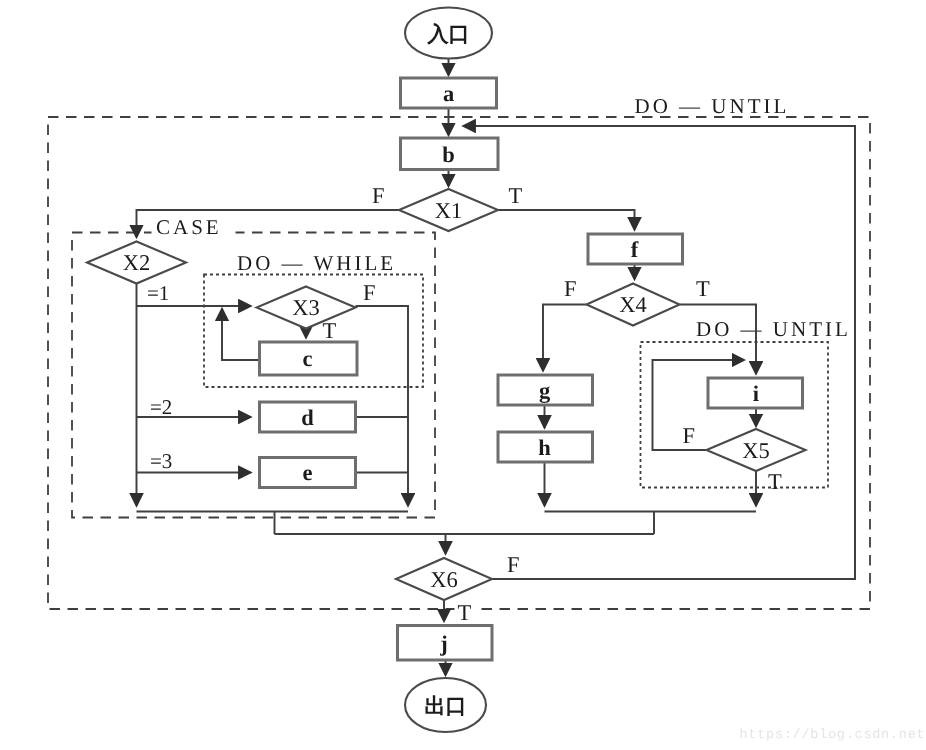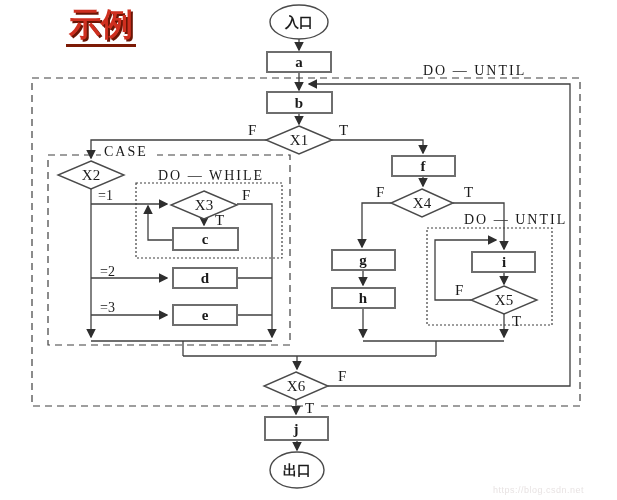--- a/index.html
+++ b/index.html
@@ -2,42 +2,41 @@
 <html><head>
 <meta charset="utf-8">
 <style>
   html,body{margin:0;padding:0;background:#fff;}
   #stage{position:relative;width:617px;height:500px;background:#ffffff;overflow:hidden;
          font-family:"Liberation Serif","DejaVu Serif",serif;}
   #page-title{position:absolute;left:66px;top:6px;font-size:32px;font-weight:bold;
               color:#cf2f1f;text-shadow:2px 2px 0 #6b1505;
               border-bottom:3px solid #7c1a05;padding:0 3px 1px 3px;line-height:1.15;}
   #watermark{position:absolute;left:493px;top:485px;font-size:9px;
-             font-family:Liberation Sans, sans-serif;color:#e8e3e3;letter-spacing:.5px;}
+             font-family:Liberation Mono, monospace;color:#e8e3e3;letter-spacing:.5px;}
   svg{position:absolute;left:0;top:0;}
   svg text{fill:#1b1b1b;}
   .node-t{font-size:15px;font-weight:bold;}
   .dec-t{font-size:15px;}
   .br-t{font-size:15px;}
   .eq-t{font-size:14px;}
   .cont-t{font-size:14px;letter-spacing:2px;}
   .term-t{font-size:14px;font-weight:bold;}
   .proc{fill:#ffffff;stroke:#6e6e6e;stroke-width:2;}
   .dec{fill:#ffffff;stroke:#4a4a4a;stroke-width:1.4;}
   .term{fill:#ffffff;stroke:#4a4a4a;stroke-width:1.4;}
   .edge{fill:none;stroke:#3f3f3f;stroke-width:1.3;}
   .cont-dash{fill:none;stroke:#3f3f3f;stroke-width:1.2;stroke-dasharray:7 5;}
   .cont-dot{fill:none;stroke:#3f3f3f;stroke-width:1.2;stroke-dasharray:2 2;}
 </style>
 </head>
 <body>
 
 <div id="stage">
 
-  <div id="page-title">示例</div>
 
   <svg width="617" height="500" viewBox="0 0 617 500">
     <defs>
       <marker id="arr" viewBox="0 0 10 10" refX="8.5" refY="5" markerWidth="7.5" markerHeight="7.5" orient="auto">
         <path d="M0 0 L10 5 L0 10 z" fill="#2e2e2e"></path>
       </marker>
     </defs>
 
     <g>
       <rect class="cont-dash" x="32" y="78" width="548" height="328"></rect>

